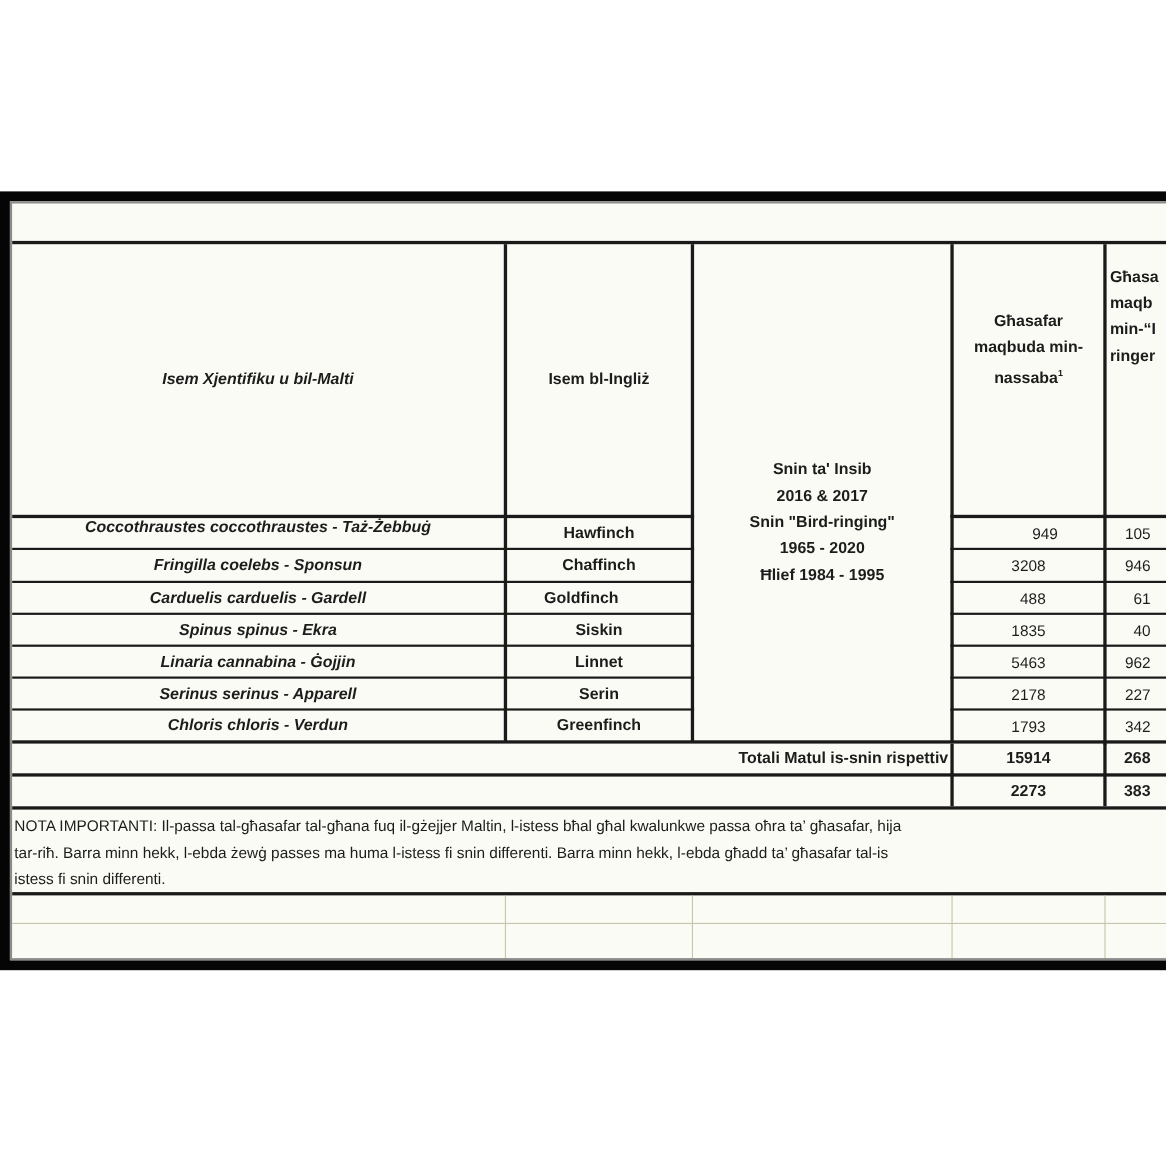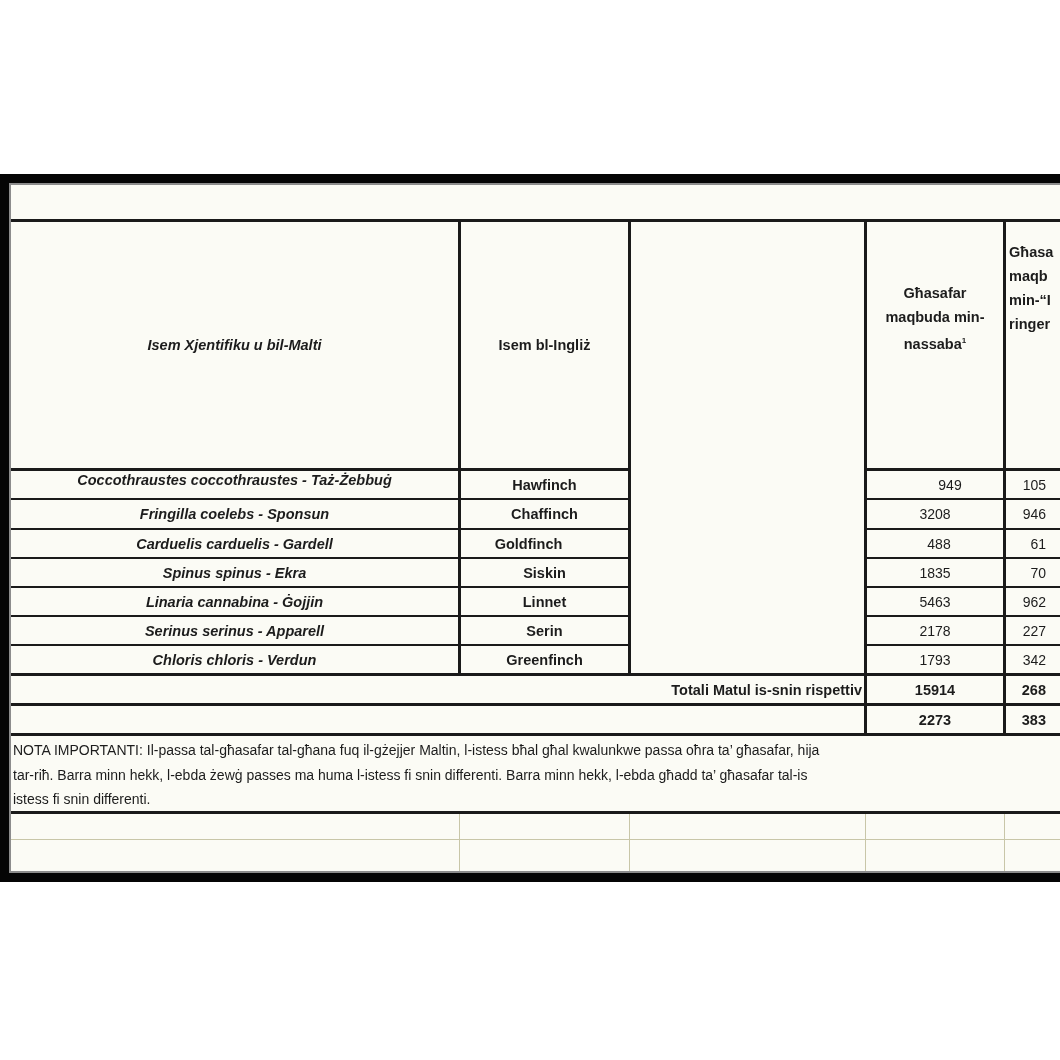--- a/index.html
+++ b/index.html
@@ -26,20 +26,27 @@
 
 <div class="frame"></div>
 <div class="sheet">
 
   <div class="hl" style="left:0;top:34px;width:1060px;height:3px;"></div>
 
   <div class="cell italic" style="left:0;top:37px;width:447px;height:246px;">Isem Xjentifiku u bil-Malti</div>
   <div class="vl" style="left:447px;top:37px;width:3px;height:452px;"></div>
   <div class="cell" style="left:450px;top:37px;width:167px;height:246px;">Isem bl-Ingliż</div>
   <div class="vl" style="left:617px;top:37px;width:3px;height:452px;"></div>
+  <div class="cell head" style="left:620px;top:230px;width:233px;height:130px;justify-content:flex-start;">
+    <span>Snin ta' Insib</span>
+    <span>2016 &amp; 2017</span>
+    <span>Snin "Bird-ringing"</span>
+    <span>1965 - 2020</span>
+    <span>Ħlief 1984 - 1995</span>
+  </div>
   <div class="vl" style="left:853px;top:37px;width:3px;height:452px;"></div>
   <div class="cell head" style="left:856px;top:37px;width:136px;height:192px;">
     <span>Għasafar</span>
     <span>maqbuda min-</span>
     <span><span>nassaba</span><sup>1</sup></span>
   </div>
   <div class="vl" style="left:992px;top:37px;width:3px;height:455px;"></div>
   <div class="cell head" style="left:995px;top:55px;width:80px;height:160px;justify-content:flex-start;align-items:flex-start;padding-left:3px;">
     <span>Għasa</span>
     <span>maqb</span>
@@ -74,21 +81,21 @@
     <div class="cell title" style="left:856px;top:345px;width:144px;height:27px;">488</div>
     <div class="cell title" style="left:995px;top:345px;width:40px;height:27px;justify-content:flex-end;">61</div>
   </div>
   <div class="hl" style="left:0;top:372px;width:620px;height:2px;"></div>
     <div class="hl" style="left:853px;top:372px;width:210px;height:2px;"></div>
 
   <div>
     <div class="cell italic" style="left:0;top:374px;width:447px;height:27px;">Spinus spinus - Ekra</div>
     <div class="cell" style="left:450px;top:374px;width:167px;height:27px;">Siskin</div>
     <div class="cell title" style="left:856px;top:374px;width:136px;height:27px;">1835</div>
-    <div class="cell title" style="left:995px;top:374px;width:40px;height:27px;justify-content:flex-end;">70</div>
+    <div class="cell title" style="left:995px;top:374px;width:40px;height:27px;justify-content:flex-end;">40</div>
   </div>
   <div class="hl" style="left:0;top:401px;width:620px;height:2px;"></div>
     <div class="hl" style="left:853px;top:401px;width:210px;height:2px;"></div>
 
   <div>
     <div class="cell italic" style="left:0;top:403px;width:447px;height:27px;">Linaria cannabina - Ġojjin</div>
     <div class="cell" style="left:450px;top:403px;width:167px;height:27px;">Linnet</div>
     <div class="cell title" style="left:856px;top:403px;width:136px;height:27px;">5463</div>
     <div class="cell title" style="left:995px;top:403px;width:40px;height:27px;justify-content:flex-end;">962</div>
   </div>

